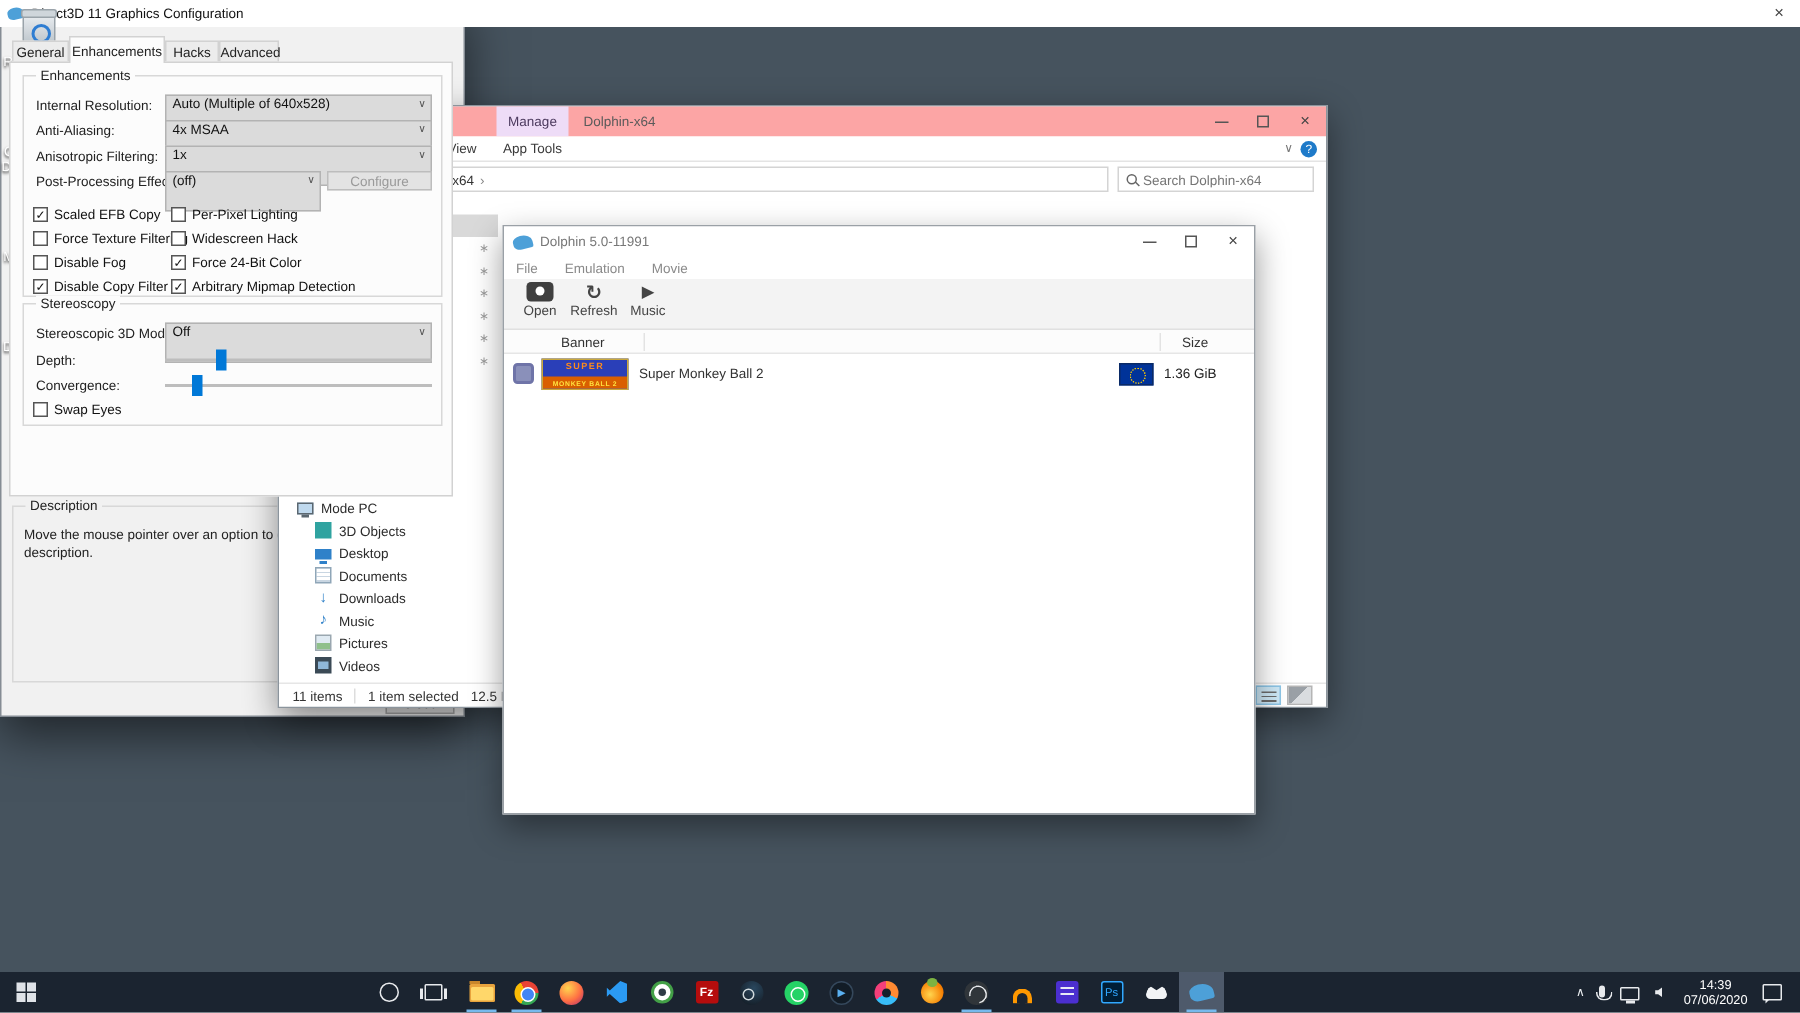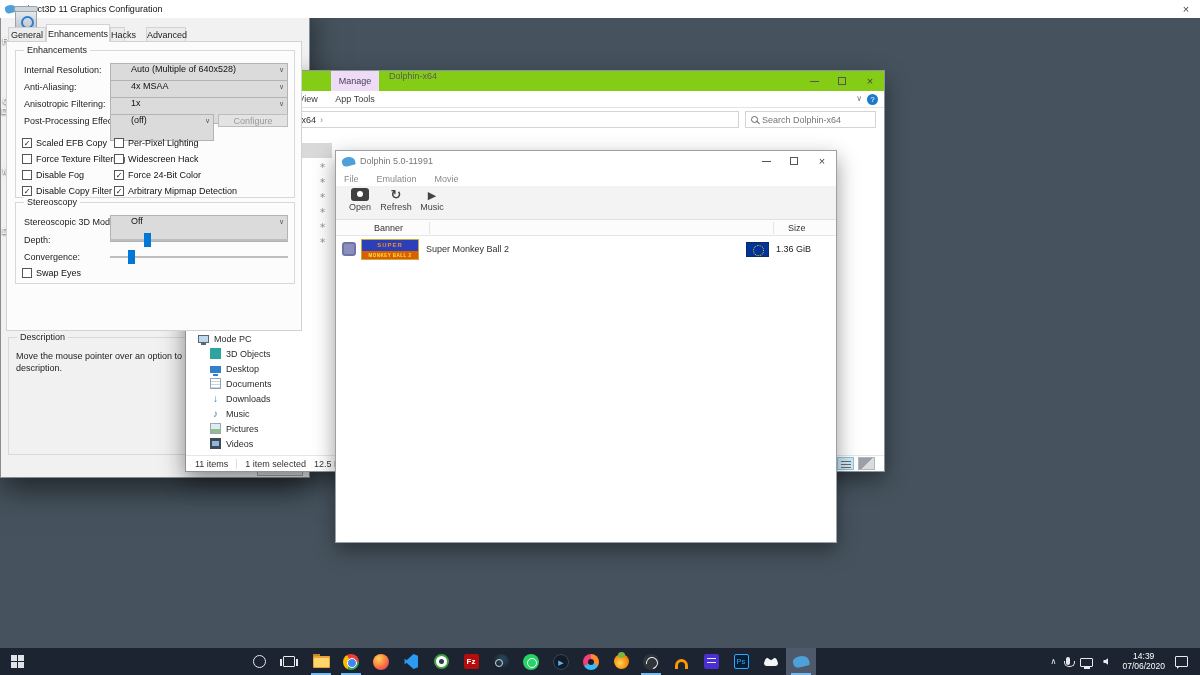--- a/index.html
+++ b/index.html
@@ -24,21 +24,21 @@
 
 .win{position:absolute;background:#fff;border:1px solid #8b949c}
 .wcs{position:absolute;right:0;top:0;display:flex}
 .wc{width:28px;height:20px;display:flex;align-items:center;justify-content:center;color:#444}
 .wc .minl{width:9px;height:1px;background:#555}
 .wc .maxb{width:8px;height:8px;border:1px solid #555}
 .wc.close{font-size:11px}
 
 
 #explorer{left:185px;top:70px;width:700px;height:402px;z-index:2;box-shadow:0 8px 22px rgba(0,0,0,.45)}
-.ex-title{position:absolute;left:0;top:0;right:0;height:20px;background:#84cc16;display:flex;}
+.ex-title{position:absolute;left:0;top:0;right:0;height:20px;background:#fca5a5;display:flex;align-items:center}
 .qat{display:flex;align-items:center;gap:4px;padding-left:6px}
 .q-folder{width:10px;height:7px;background:#f2c24d;border-radius:1px;position:relative}
 .q-folder::before{content:"";position:absolute;top:-2px;left:0;width:4px;height:2px;background:#d9a93e}
 .q-page{width:8px;height:9px;background:#fff;border:1px solid #a8b2ba;position:relative}
 .q-page::after{content:"";position:absolute;left:1px;top:2px;width:4px;height:3px;border-left:1.5px solid #c0392b;border-bottom:1.5px solid #c0392b;transform:rotate(-45deg)}
 .q-chev{color:#555;font-size:7px;margin-left:2px}
 .manage{position:absolute;left:145px;top:0;width:48px;height:20px;background:var(--manage-purple,#eedcf7);color:#4c3a5e;display:flex;align-items:center;justify-content:center;font-size:9px}
 .ex-title .title{position:absolute;left:203px;color:#5a5a5a;font-size:9px}
 .rtabs{position:absolute;left:0;top:20px;right:0;height:17px;background:#fff;border-bottom:1px solid #e4e4e4}
 .rtab{position:absolute;top:0;height:17px;line-height:17px;text-align:center;color:#3a3a3a;font-size:9px}
@@ -114,21 +114,21 @@
 #dialog{left:430px;top:107px;width:310px;height:478px;background:#f1f1f1;border:1px solid #858c94;z-index:5;box-shadow:0 12px 30px rgba(0,0,0,.55)}
 .dtitle{position:absolute;left:0;top:0;right:0;height:18px;background:#fff;display:flex;align-items:center;gap:5px;padding-left:5px;color:#111}
 .dtitle .wc{height:18px}
 .dtab{position:absolute;height:15px;top:27px;line-height:15px;text-align:center;background:#ececec;border:1px solid #d2d2d2;color:#222;font-size:9px;z-index:1}
 .dtab.active{top:24px;height:18px;line-height:18px;background:#fcfcfc;border-bottom:0;z-index:3}
 .dpage{position:absolute;left:6px;top:41px;width:296px;height:290px;background:#fcfcfc;border:1px solid #d2d2d2;z-index:2}
 .grp{position:absolute;border:1px solid #d8d8d8}
 .glabel{position:absolute;top:-6px;left:8px;background:#fcfcfc;padding:0 3px;color:#222}
 .glabel.on-gray{background:#f1f1f1}
 .flabel{position:absolute;left:8px}
-.dd{position:absolute;height:27px;background:#dbdbdb;border:1px solid #b3b3b3;font-size:9px;line-height:11px;padding:0 20px;color:#111;overflow:hidden;white-space:nowrap}
+.dd{position:absolute;height:27px;background:#dbdbdb;border:1px solid #b3b3b3;font-size:9px;line-height:11px;padding:0 4px;color:#111;overflow:hidden;white-space:nowrap}
 .dd .chev{position:absolute;right:3px;top:0;color:#555;font-size:7px;line-height:12px}
 .btn{position:absolute;height:13px;background:#e3e3e3;border:1px solid #bdbdbd;color:#9a9a9a;text-align:center;line-height:12px}
 .cbrow{position:absolute;height:11px;display:flex;align-items:center;gap:4px;color:#111}
 .cb{width:10px;height:10px;background:#fff;border:1px solid #555;font-size:8px;line-height:9px;text-align:center;color:#111;flex:0 0 auto}
 .track{position:absolute;height:2px;background:#bdbdbd;top:6px}
 .thumb{position:absolute;width:7px;height:14px;background:var(--accent,#0078d7);top:-6px}
 .desc-text{position:absolute;left:7px;top:12px;right:7px;color:#222;line-height:12px}
 .close-btn{position:absolute;left:257px;top:462px;width:46px;height:14px;background:#e1e1e1;border:1px solid #a8a8a8;text-align:center;line-height:13px;color:#111}
 
 
@@ -418,21 +418,21 @@
   <div id="dialog">
     <div class="dtitle">
       <span class="dolphin-glyph" style="width:11px;height:8px"></span>
       <span>Direct3D 11 Graphics Configuration</span>
       <div class="wcs">
         <span class="wc close">×</span>
       </div>
     </div>
     <span class="dtab" style="left:8px;width:38px">General</span>
     <span class="dtab active" style="left:46px;width:64px">Enhancements</span>
-    <span class="dtab" style="left:110px;width:15px">Hacks</span>
+    <span class="dtab" style="left:110px;width:36px">Hacks</span>
     <span class="dtab" style="left:146px;width:40px">Advanced</span>
 
     <div class="dpage">
 
       <div class="grp" style="left:8px;top:8px;width:280px;height:148px">
         <span class="glabel">Enhancements</span>
         <span class="flabel" style="top:14px;position:absolute">Internal Resolution:</span>
         <span class="dd" style="left:94px;top:12px;width:178px"><span>Auto (Multiple of 640x528)</span><span class="chev">∨</span></span>
         <span class="flabel" style="top:31px;position:absolute">Anti-Aliasing:</span>
         <span class="dd" style="left:94px;top:29px;width:178px"><span>4x MSAA</span><span class="chev">∨</span></span>

